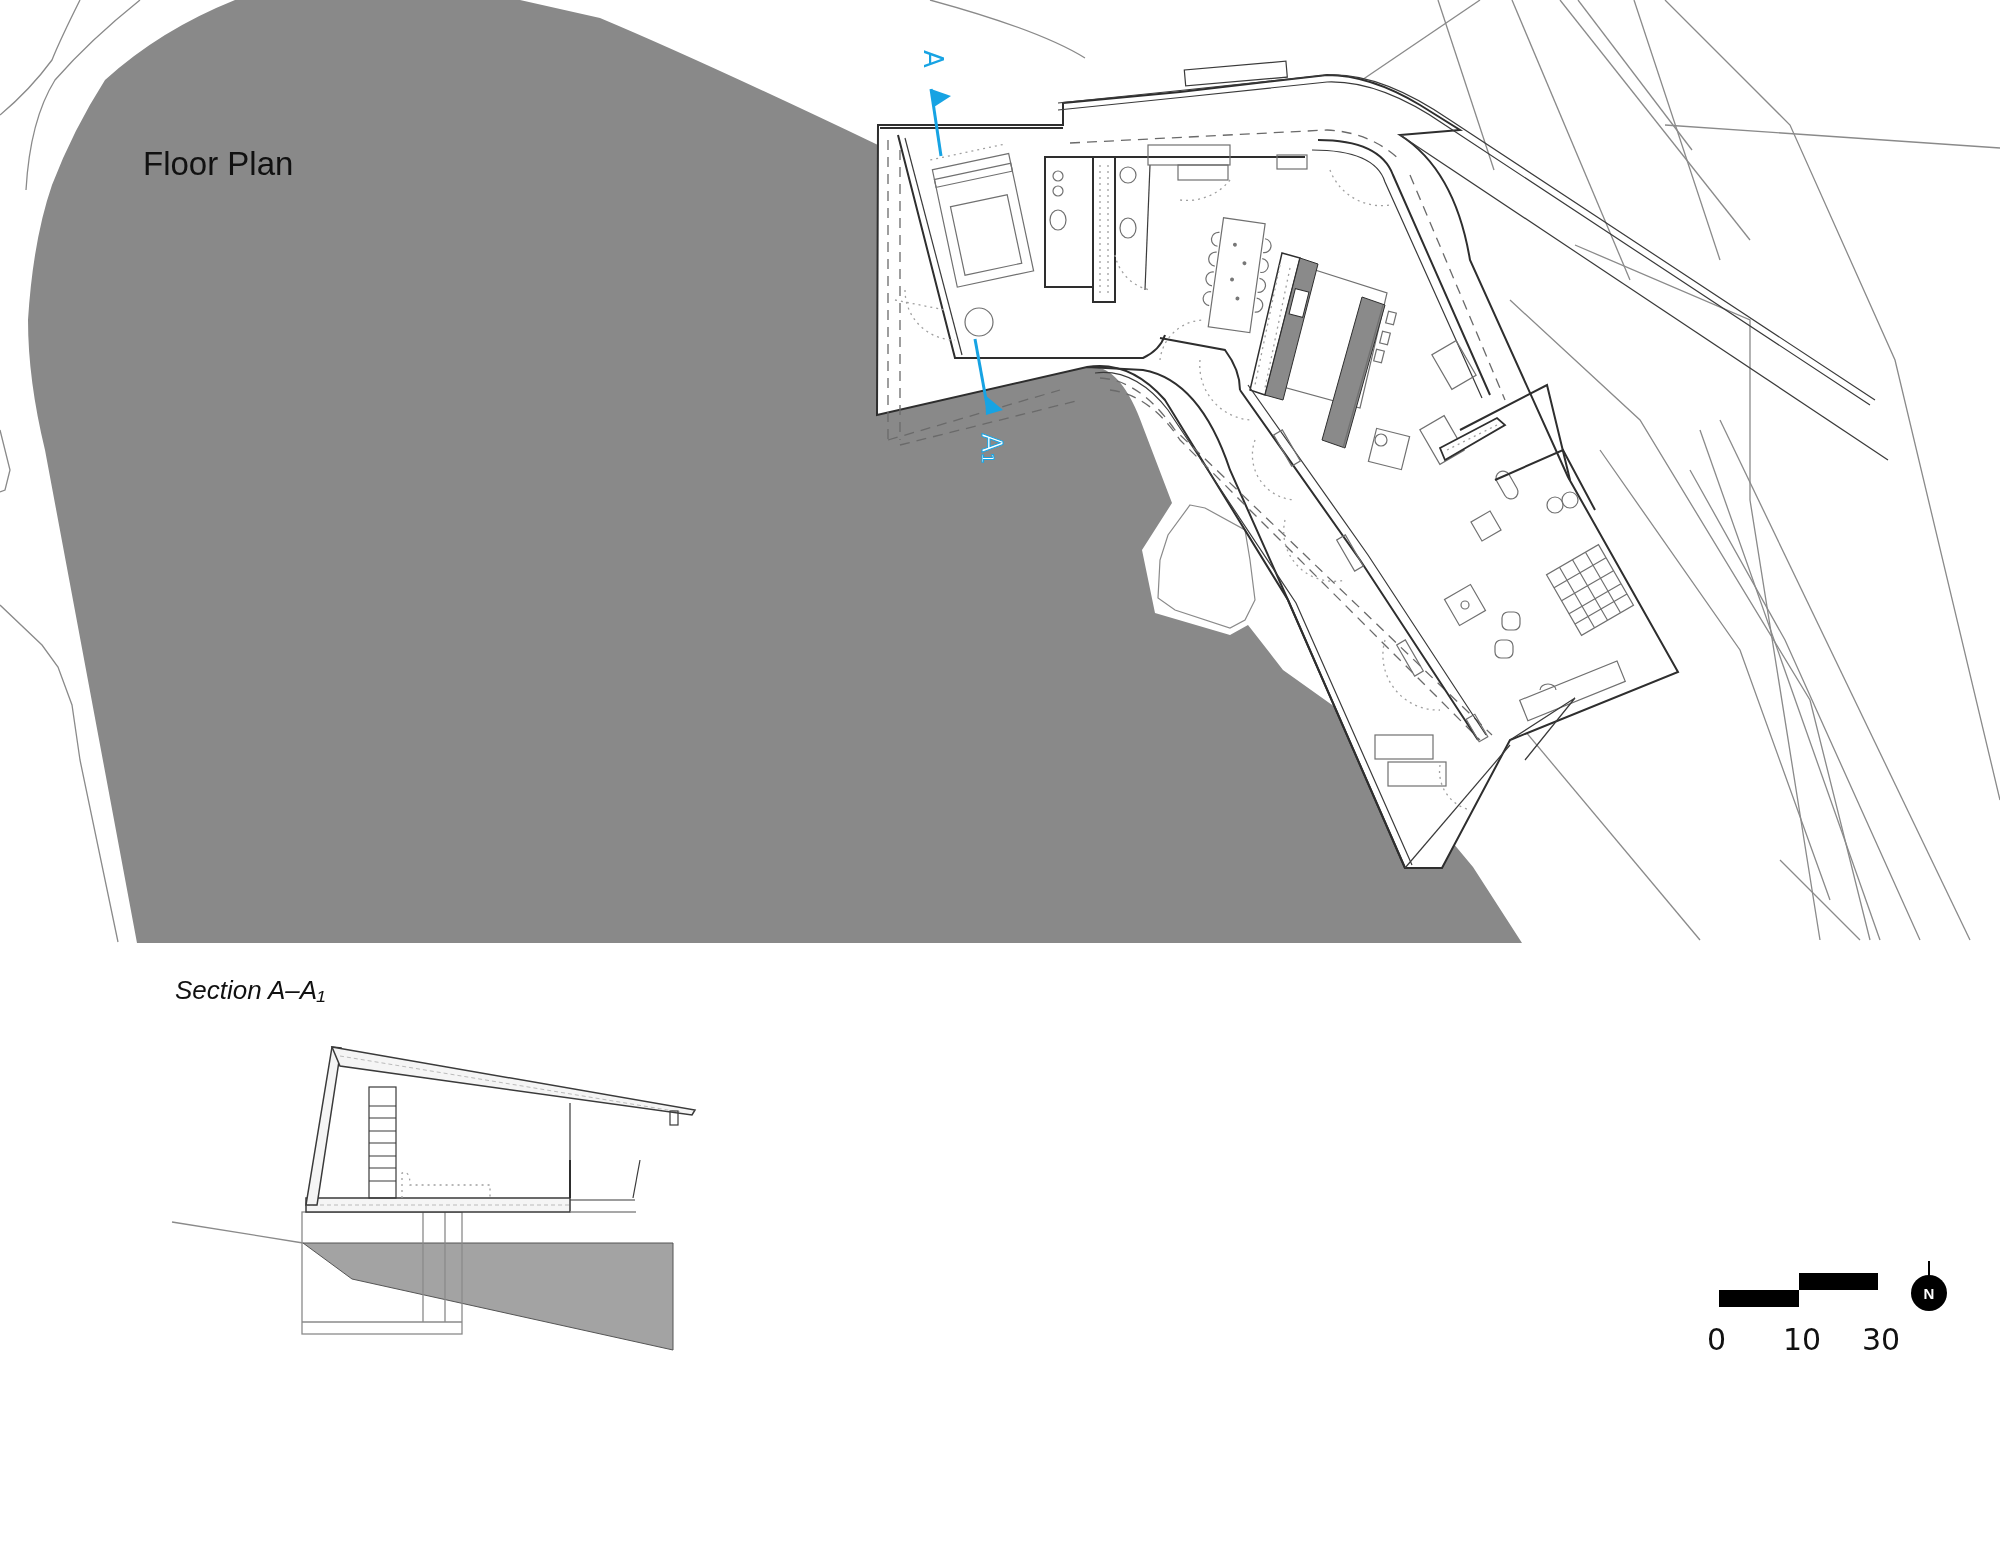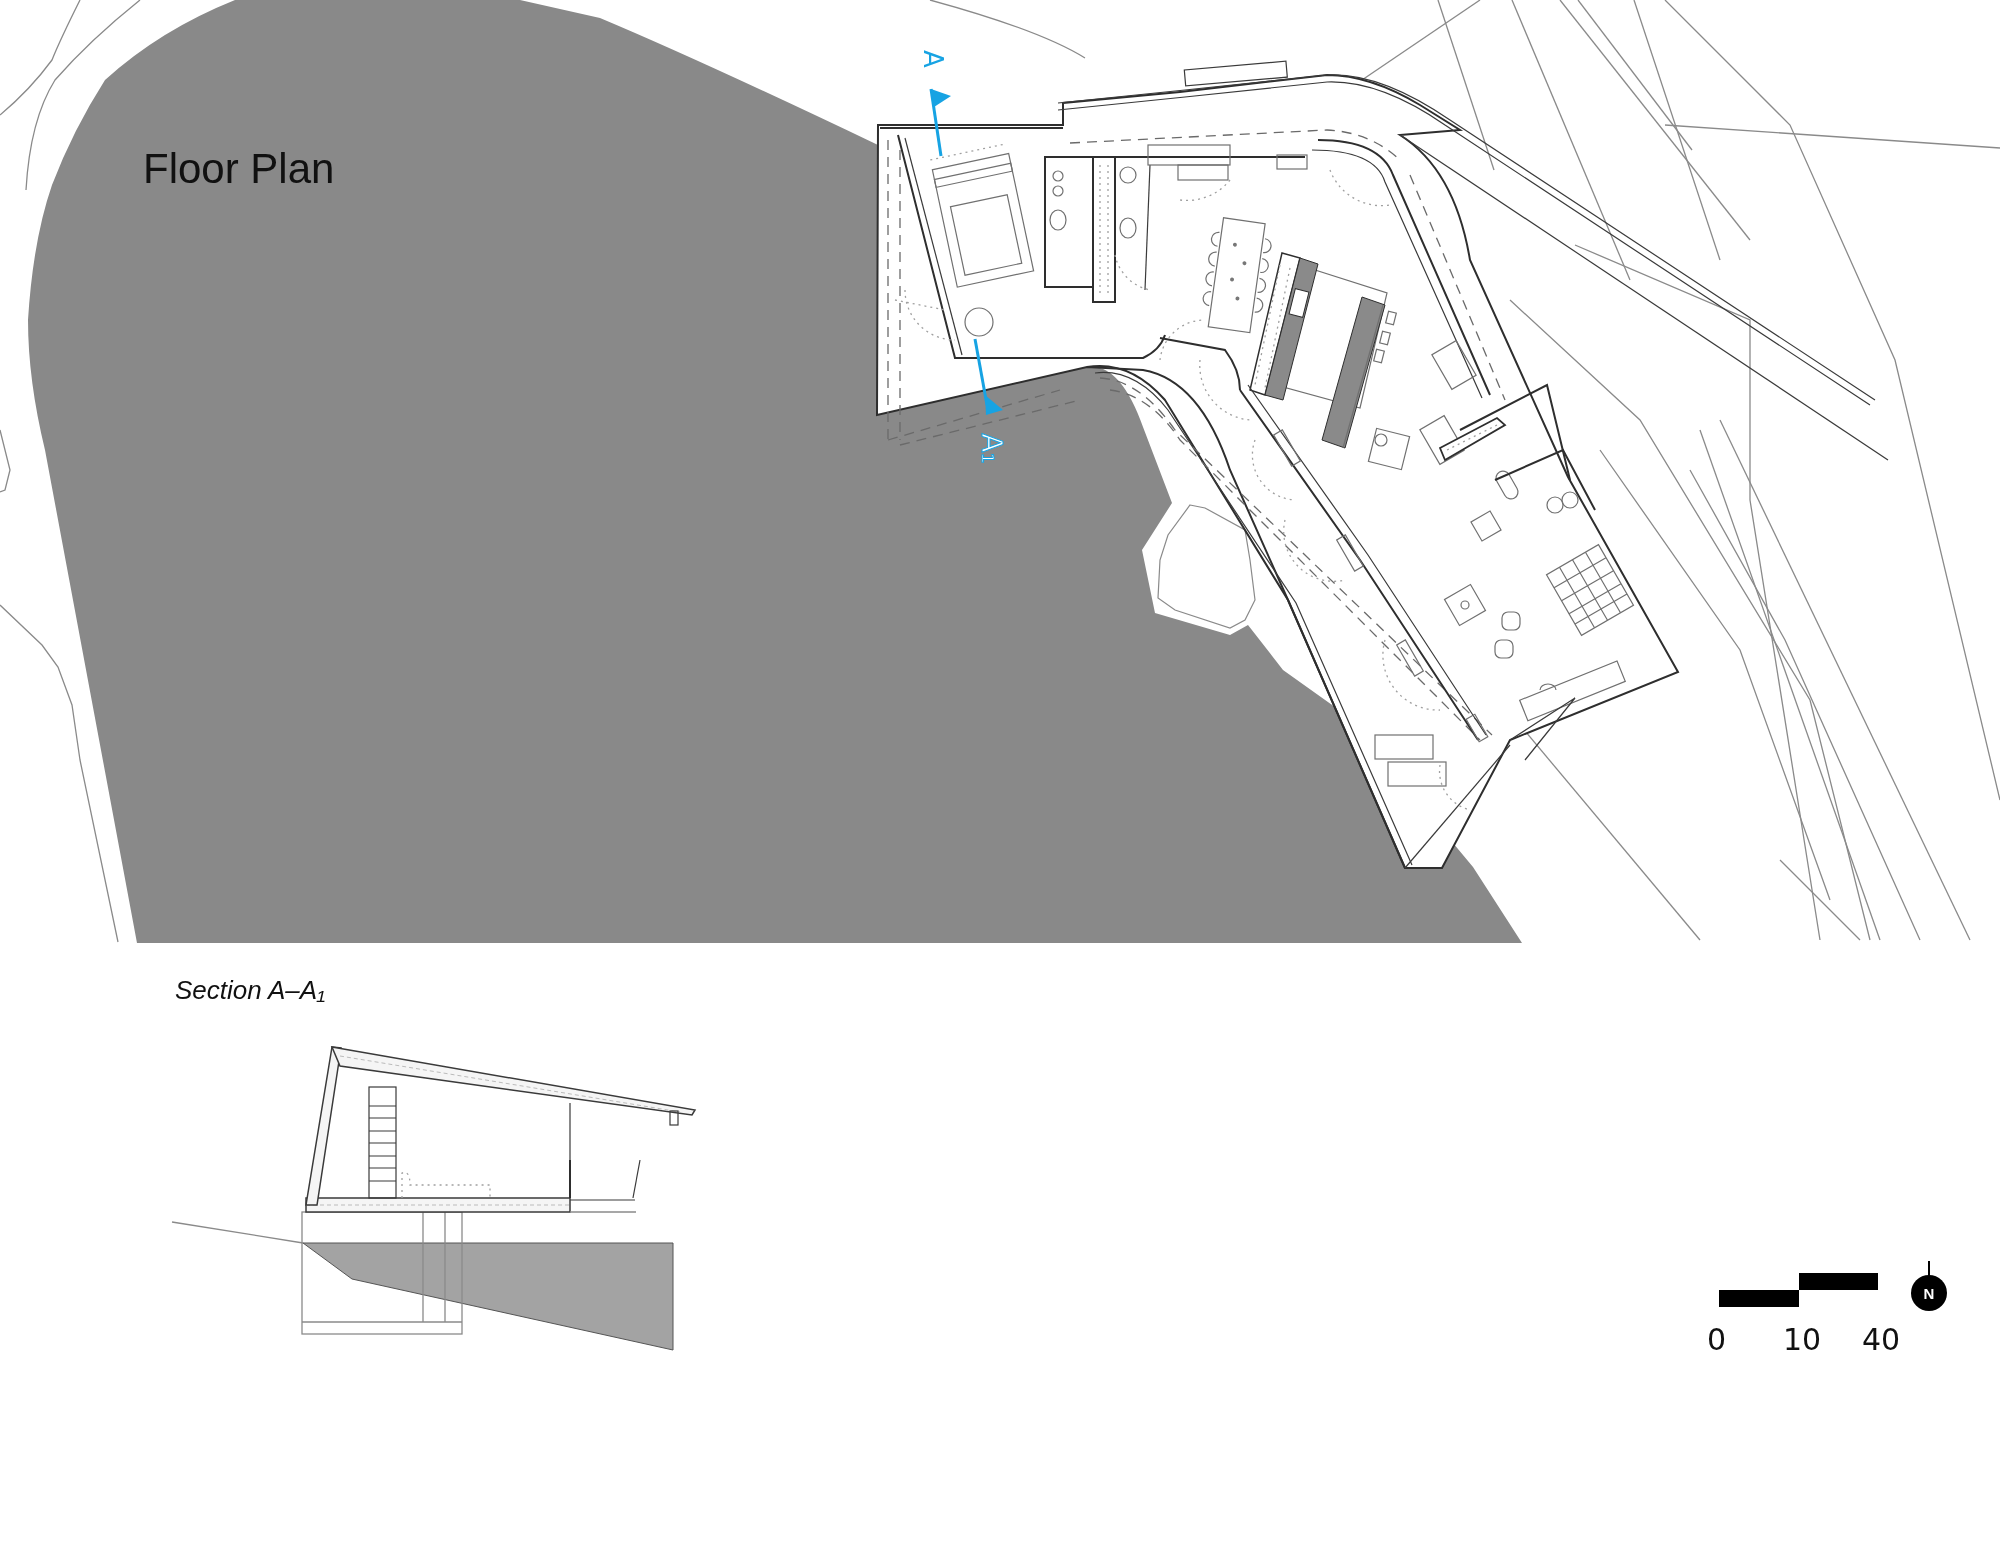--- a/index.html
+++ b/index.html
@@ -7,21 +7,21 @@
   #drawing{position:absolute;left:0;top:0;width:2000px;height:1548px;}
   .site{fill:none;stroke:#8a8a8a;stroke-width:1.3;}
   .wall{fill:none;stroke:#2e2e2e;stroke-width:2;}
   .wallthin{fill:none;stroke:#3a3a3a;stroke-width:1.2;}
   .furn{fill:none;stroke:#707070;stroke-width:1.2;}
   .dash{fill:none;stroke:#6a6a6a;stroke-width:1.3;stroke-dasharray:10 7;}
   .dot{fill:none;stroke:#a0a0a0;stroke-width:1.3;stroke-dasharray:2 4;}
   .blue{stroke:#17a3e3;fill:none;stroke-width:3;}
   .bluefill{fill:#17a3e3;}
   .label{position:absolute;color:#111;font-family:"Liberation Sans",sans-serif;}
-  #plan-title{left:143px;top:145px;font-size:42px;}
+  #plan-title{left:143px;top:145px;font-size:33px;}
   #section-title{left:175px;top:975px;font-size:26px;font-style:italic;}
   .scale-num{position:absolute;font-size:30px;color:#111;font-family:"DejaVu Sans",sans-serif;}
   #marker-a{position:absolute;left:924px;top:44px;font-size:26px;color:#17a3e3;transform:rotate(90deg);font-family:"DejaVu Sans",sans-serif;}
   #marker-a1{position:absolute;left:976px;top:432px;font-size:28px;color:#17a3e3;transform:rotate(90deg);font-family:"DejaVu Sans",sans-serif;-webkit-text-stroke:1px #17a3e3;color:#fff;}
   #north-badge{position:absolute;left:1911px;top:1275px;width:36px;height:36px;border-radius:50%;background:#000;color:#fff;font-size:15px;font-weight:bold;display:flex;align-items:center;justify-content:center;font-family:"Liberation Sans",sans-serif;}
   #north-tick{position:absolute;left:1928px;top:1261px;width:2px;height:15px;background:#000;}
 </style>
 </head>
 <body>
 
@@ -236,18 +236,18 @@
   </g>
 </svg>
 
 <div id="plan-title" class="label">Floor Plan</div>
 <div id="section-title" class="label">Section A–A₁</div>
 <div id="marker-a">A</div>
 <div id="marker-a1">A₁</div>
 
 <div class="scale-num" style="left:1707px;top:1322px;">0</div>
 <div class="scale-num" style="left:1783px;top:1322px;text-align:right;">10</div>
-<div class="scale-num" style="left:1862px;top:1322px;">40</div>
+<div class="scale-num" style="left:1862px;top:1322px;">30</div>
 
 <div id="north-tick"></div>
 <div id="north-badge">
     <span>N</span>
   </div>
 
 </body></html>

